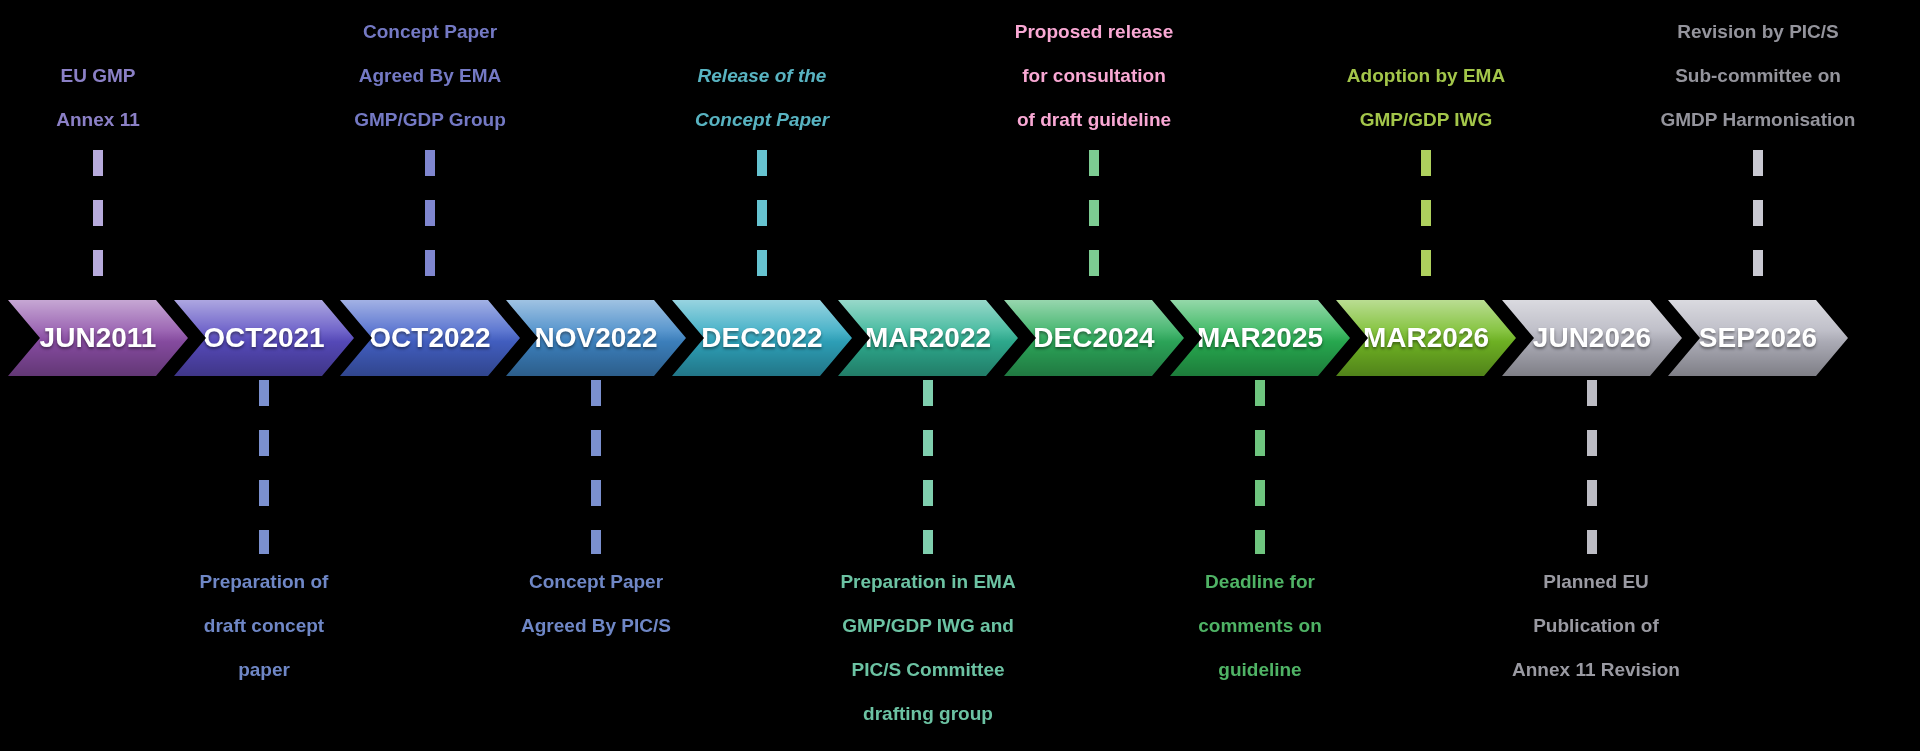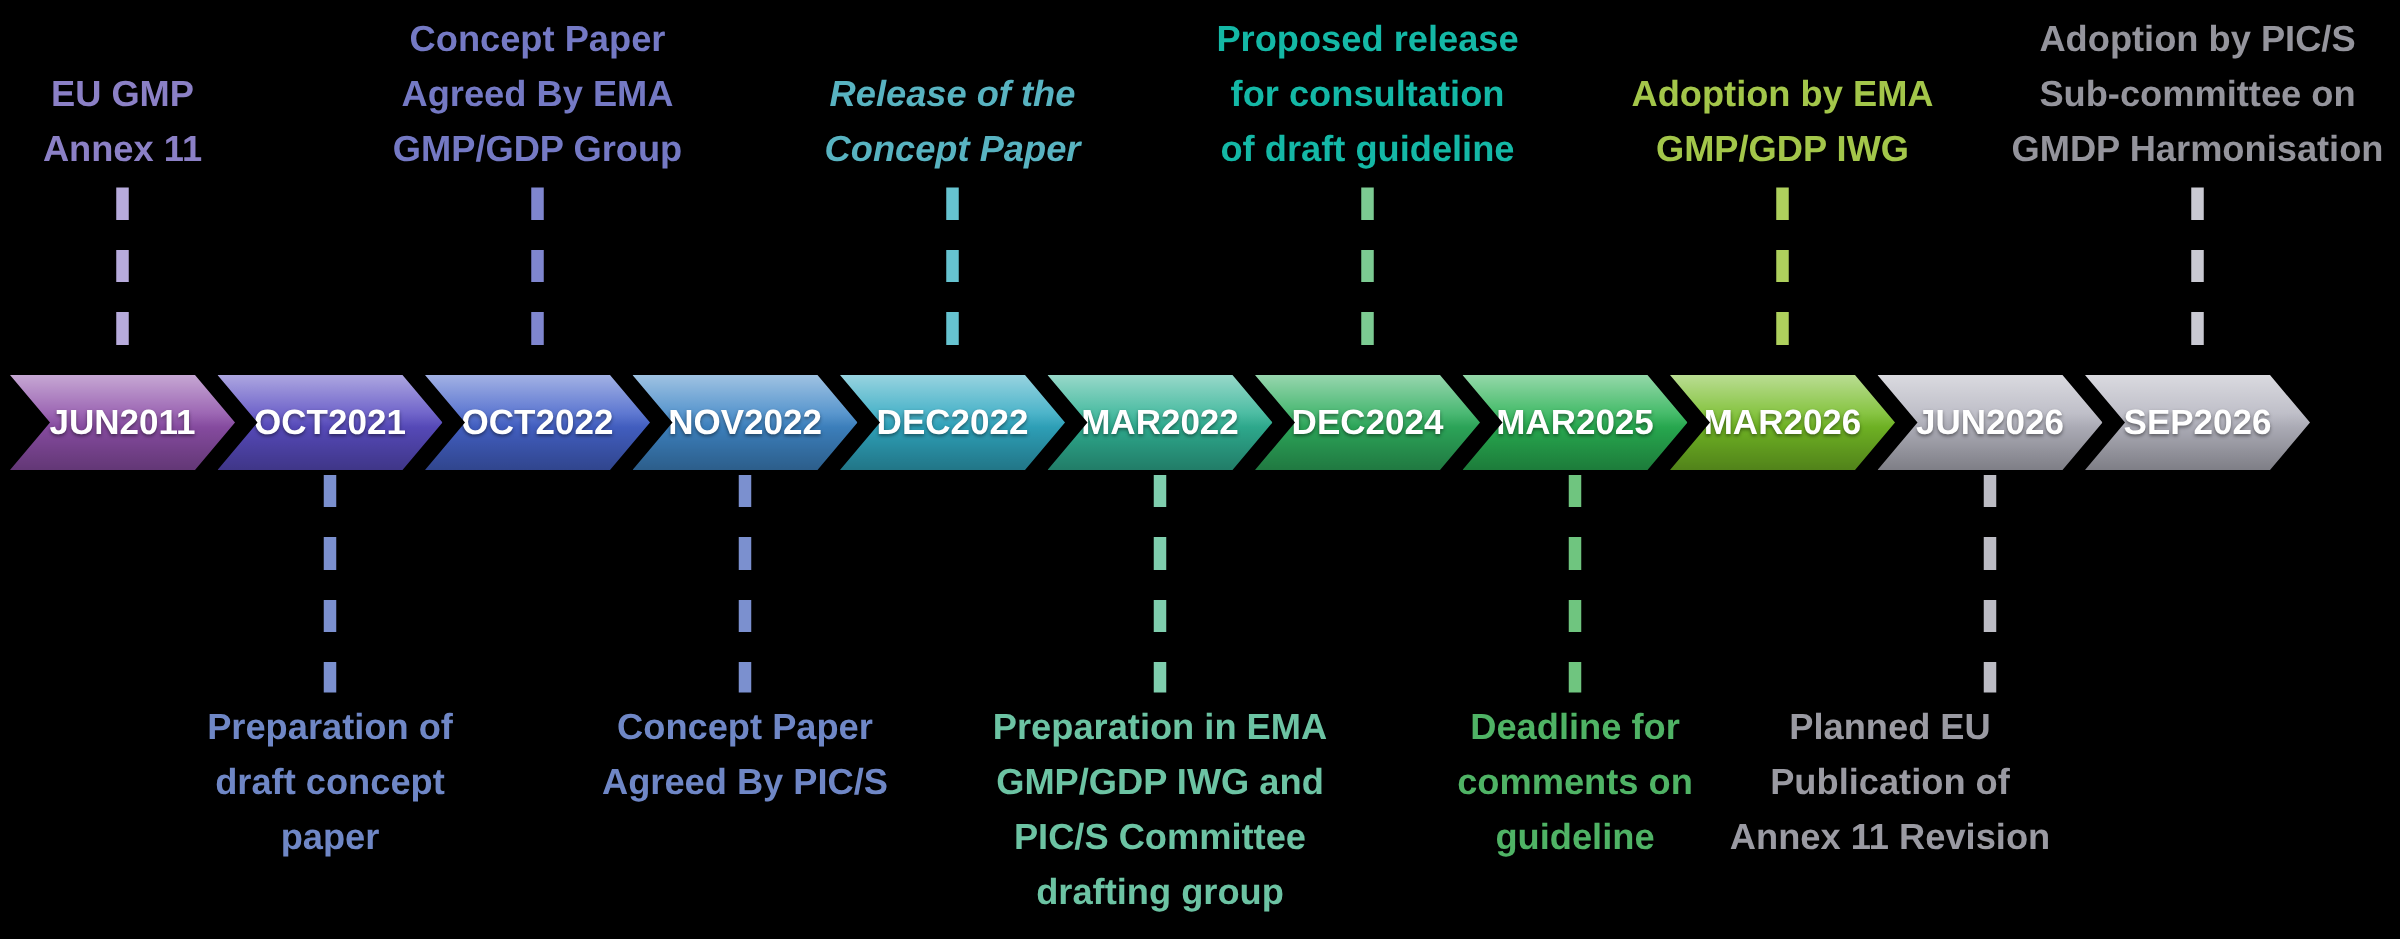--- a/index.html
+++ b/index.html
@@ -5,21 +5,21 @@
   html,body{margin:0;padding:0;background:#000;}
   body{
     width:1920px;height:751px;position:relative;overflow:hidden;
     font-family:"Liberation Sans",sans-serif;
   }
   .stage{position:absolute;inset:0;}
 
   
   .lbl{
     position:absolute;transform:translateX(-50%);
-    text-align:center;font-weight:bold;font-size:29px;line-height:44px;
+    text-align:center;font-weight:bold;font-size:19px;line-height:44px;
     white-space:nowrap;
   }
   .lbl .ln{display:block;}
   .lbl.top{bottom:609px;}   
   .lbl.bot{top:560px;}
 
   
   .conn{
     position:absolute;width:10px;transform:translateX(-50%);
     background:repeating-linear-gradient(180deg,
@@ -60,31 +60,31 @@
   </div>
   <div class="lbl top" style="left: 430px; color: rgb(116, 121, 196);">
     <span class="ln">Concept Paper</span>
     <span class="ln">Agreed By EMA</span>
     <span class="ln">GMP/GDP Group</span>
   </div>
   <div class="lbl top" style="left: 762px; color: rgb(88, 179, 193); font-style: italic;">
     <span class="ln">Release of the</span>
     <span class="ln">Concept Paper</span>
   </div>
-  <div class="lbl top" style="left: 1094px; color: #14b8a6;">
+  <div class="lbl top" style="left: 1094px; color: #f9a8d4;">
     <span class="ln">Proposed release</span>
     <span class="ln">for consultation</span>
     <span class="ln">of draft guideline</span>
   </div>
   <div class="lbl top" style="left: 1426px; color: rgb(163, 198, 74);">
     <span class="ln">Adoption by EMA</span>
     <span class="ln">GMP/GDP IWG</span>
   </div>
   <div class="lbl top" style="left: 1758px; color: rgb(148, 148, 156);">
-    <span class="ln">Adoption by PIC/S</span>
+    <span class="ln">Revision by PIC/S</span>
     <span class="ln">Sub-committee on</span>
     <span class="ln">GMDP Harmonisation</span>
   </div>
 
   <div class="conn top" style="left: 98px; --c: #b7abdc;"></div>
   <div class="conn top" style="left: 430px; --c: #7f86cf;"></div>
   <div class="conn top" style="left: 762px; --c: #66c3d0;"></div>
   <div class="conn top" style="left: 1094px; --c: #7ccb92;"></div>
   <div class="conn top" style="left: 1426px; --c: #aed05d;"></div>
   <div class="conn top" style="left: 1758px; --c: #c9c9d2;"></div>
@@ -155,19 +155,19 @@
     <span class="ln">Preparation in EMA</span>
     <span class="ln">GMP/GDP IWG and</span>
     <span class="ln">PIC/S Committee</span>
     <span class="ln">drafting group</span>
   </div>
   <div class="lbl bot" style="left: 1260px; color: rgb(79, 179, 101);">
     <span class="ln">Deadline for</span>
     <span class="ln">comments on</span>
     <span class="ln">guideline</span>
   </div>
-  <div class="lbl bot" style="left: 1512px; color: rgb(154, 154, 162);">
+  <div class="lbl bot" style="left: 1596px; color: rgb(154, 154, 162);">
     <span class="ln">Planned EU</span>
     <span class="ln">Publication of</span>
     <span class="ln">Annex 11 Revision</span>
   </div>
 
 </div>
 
 </body></html>

